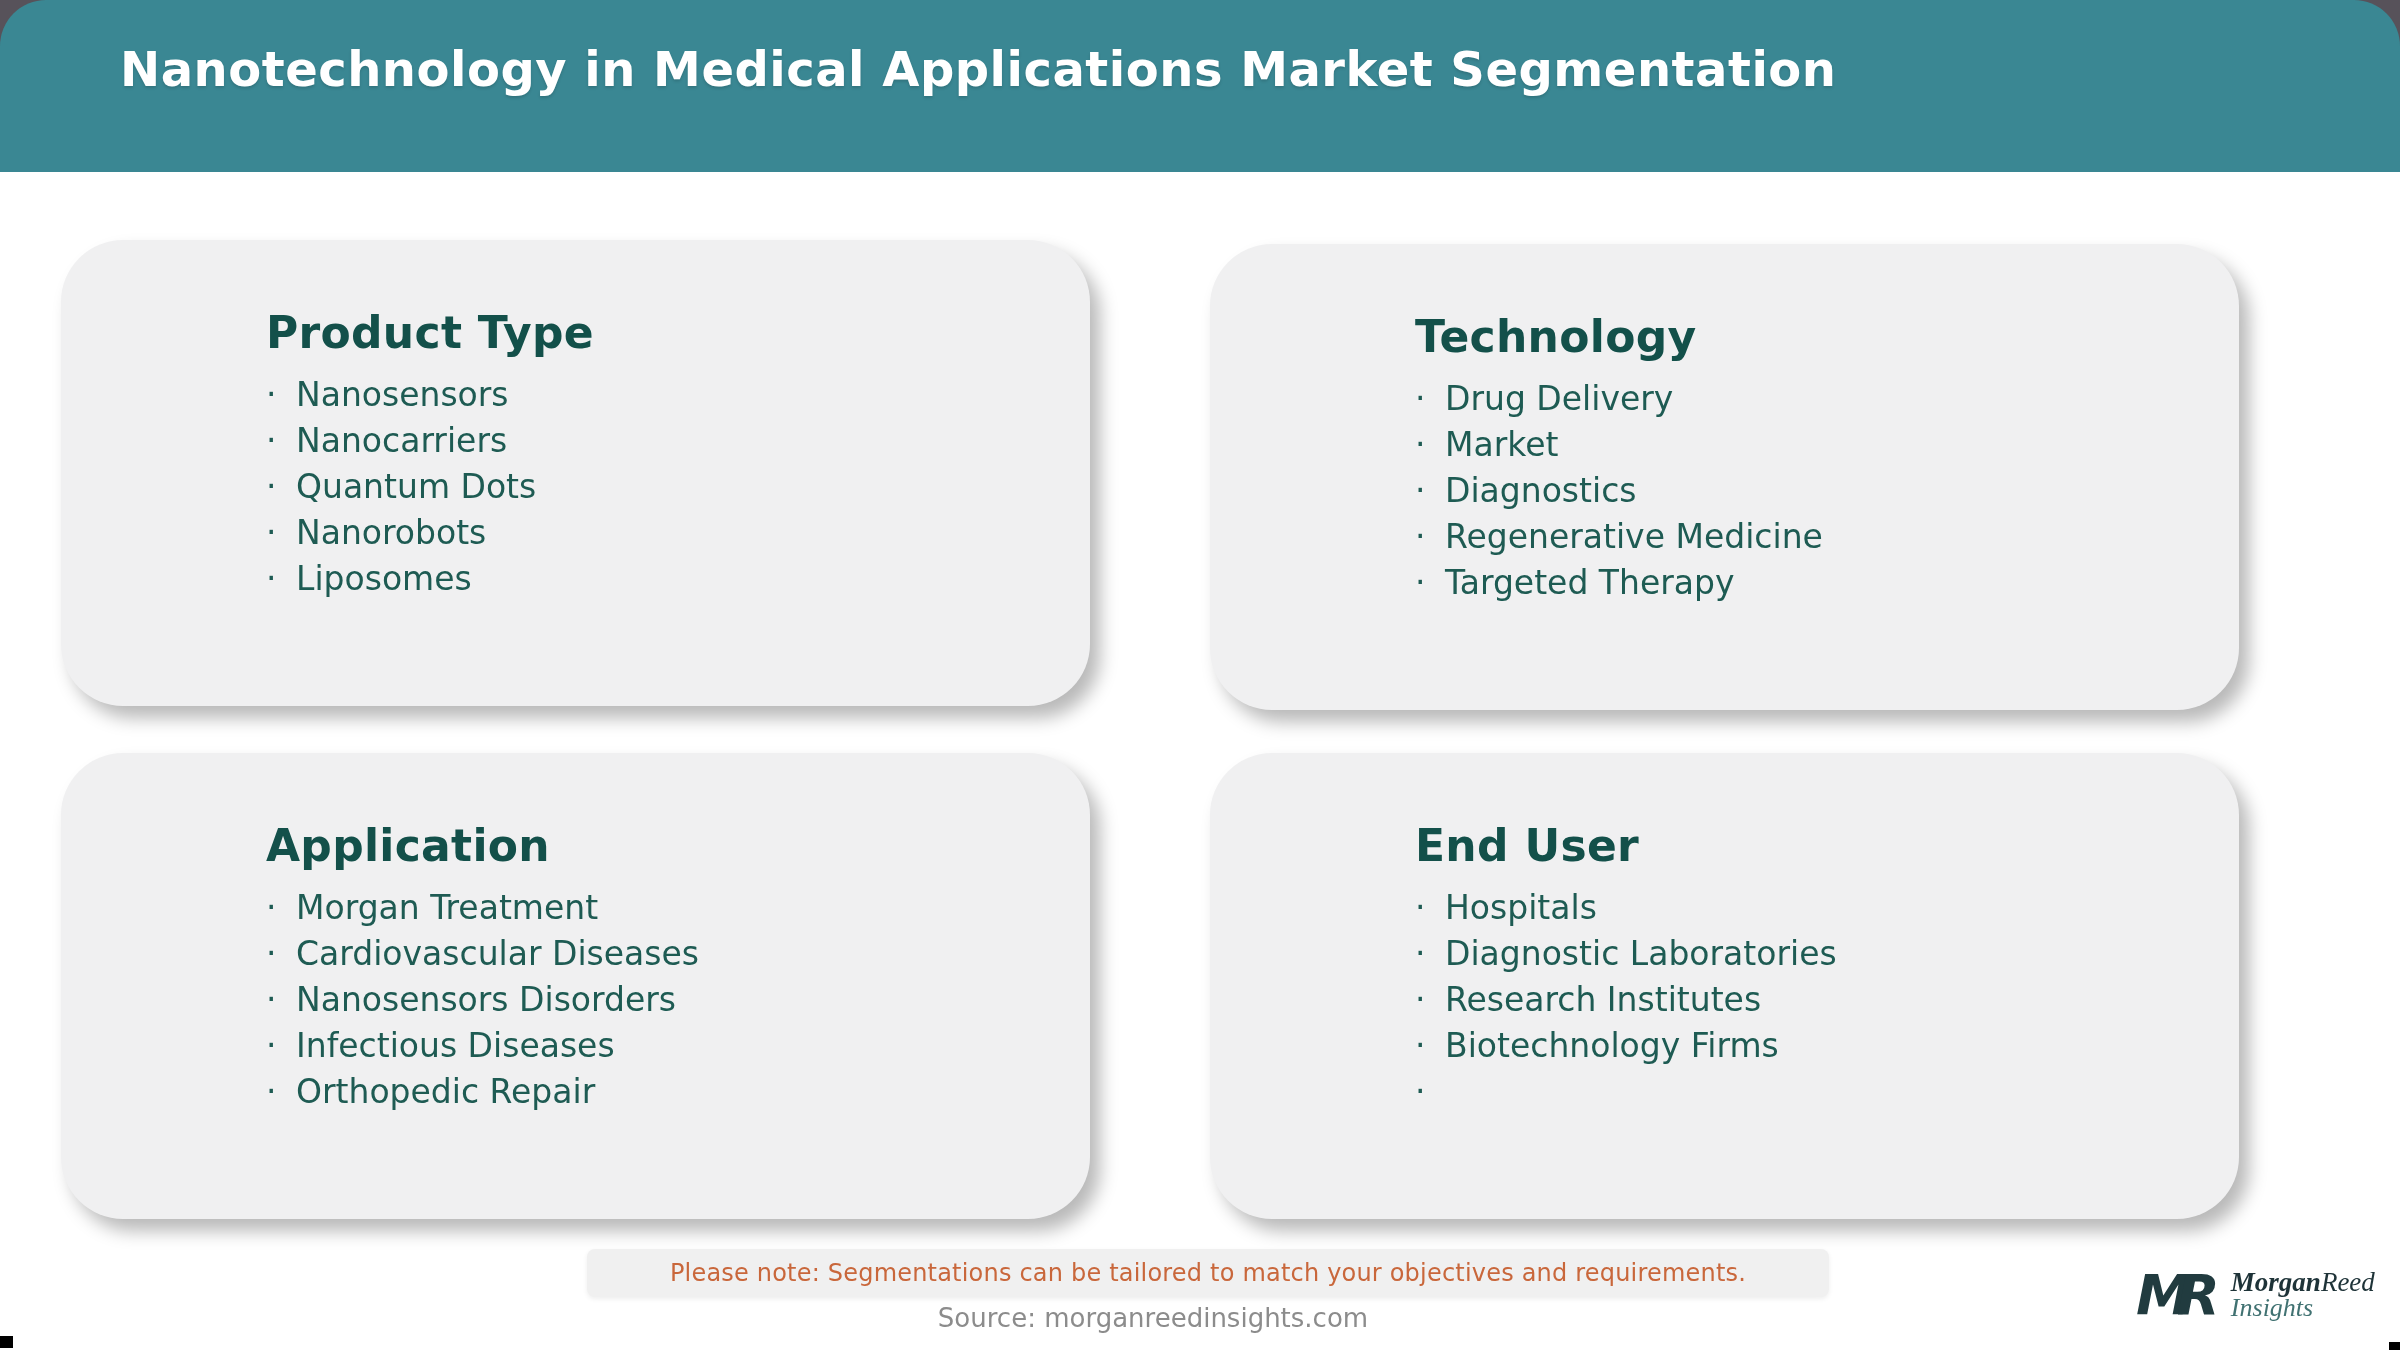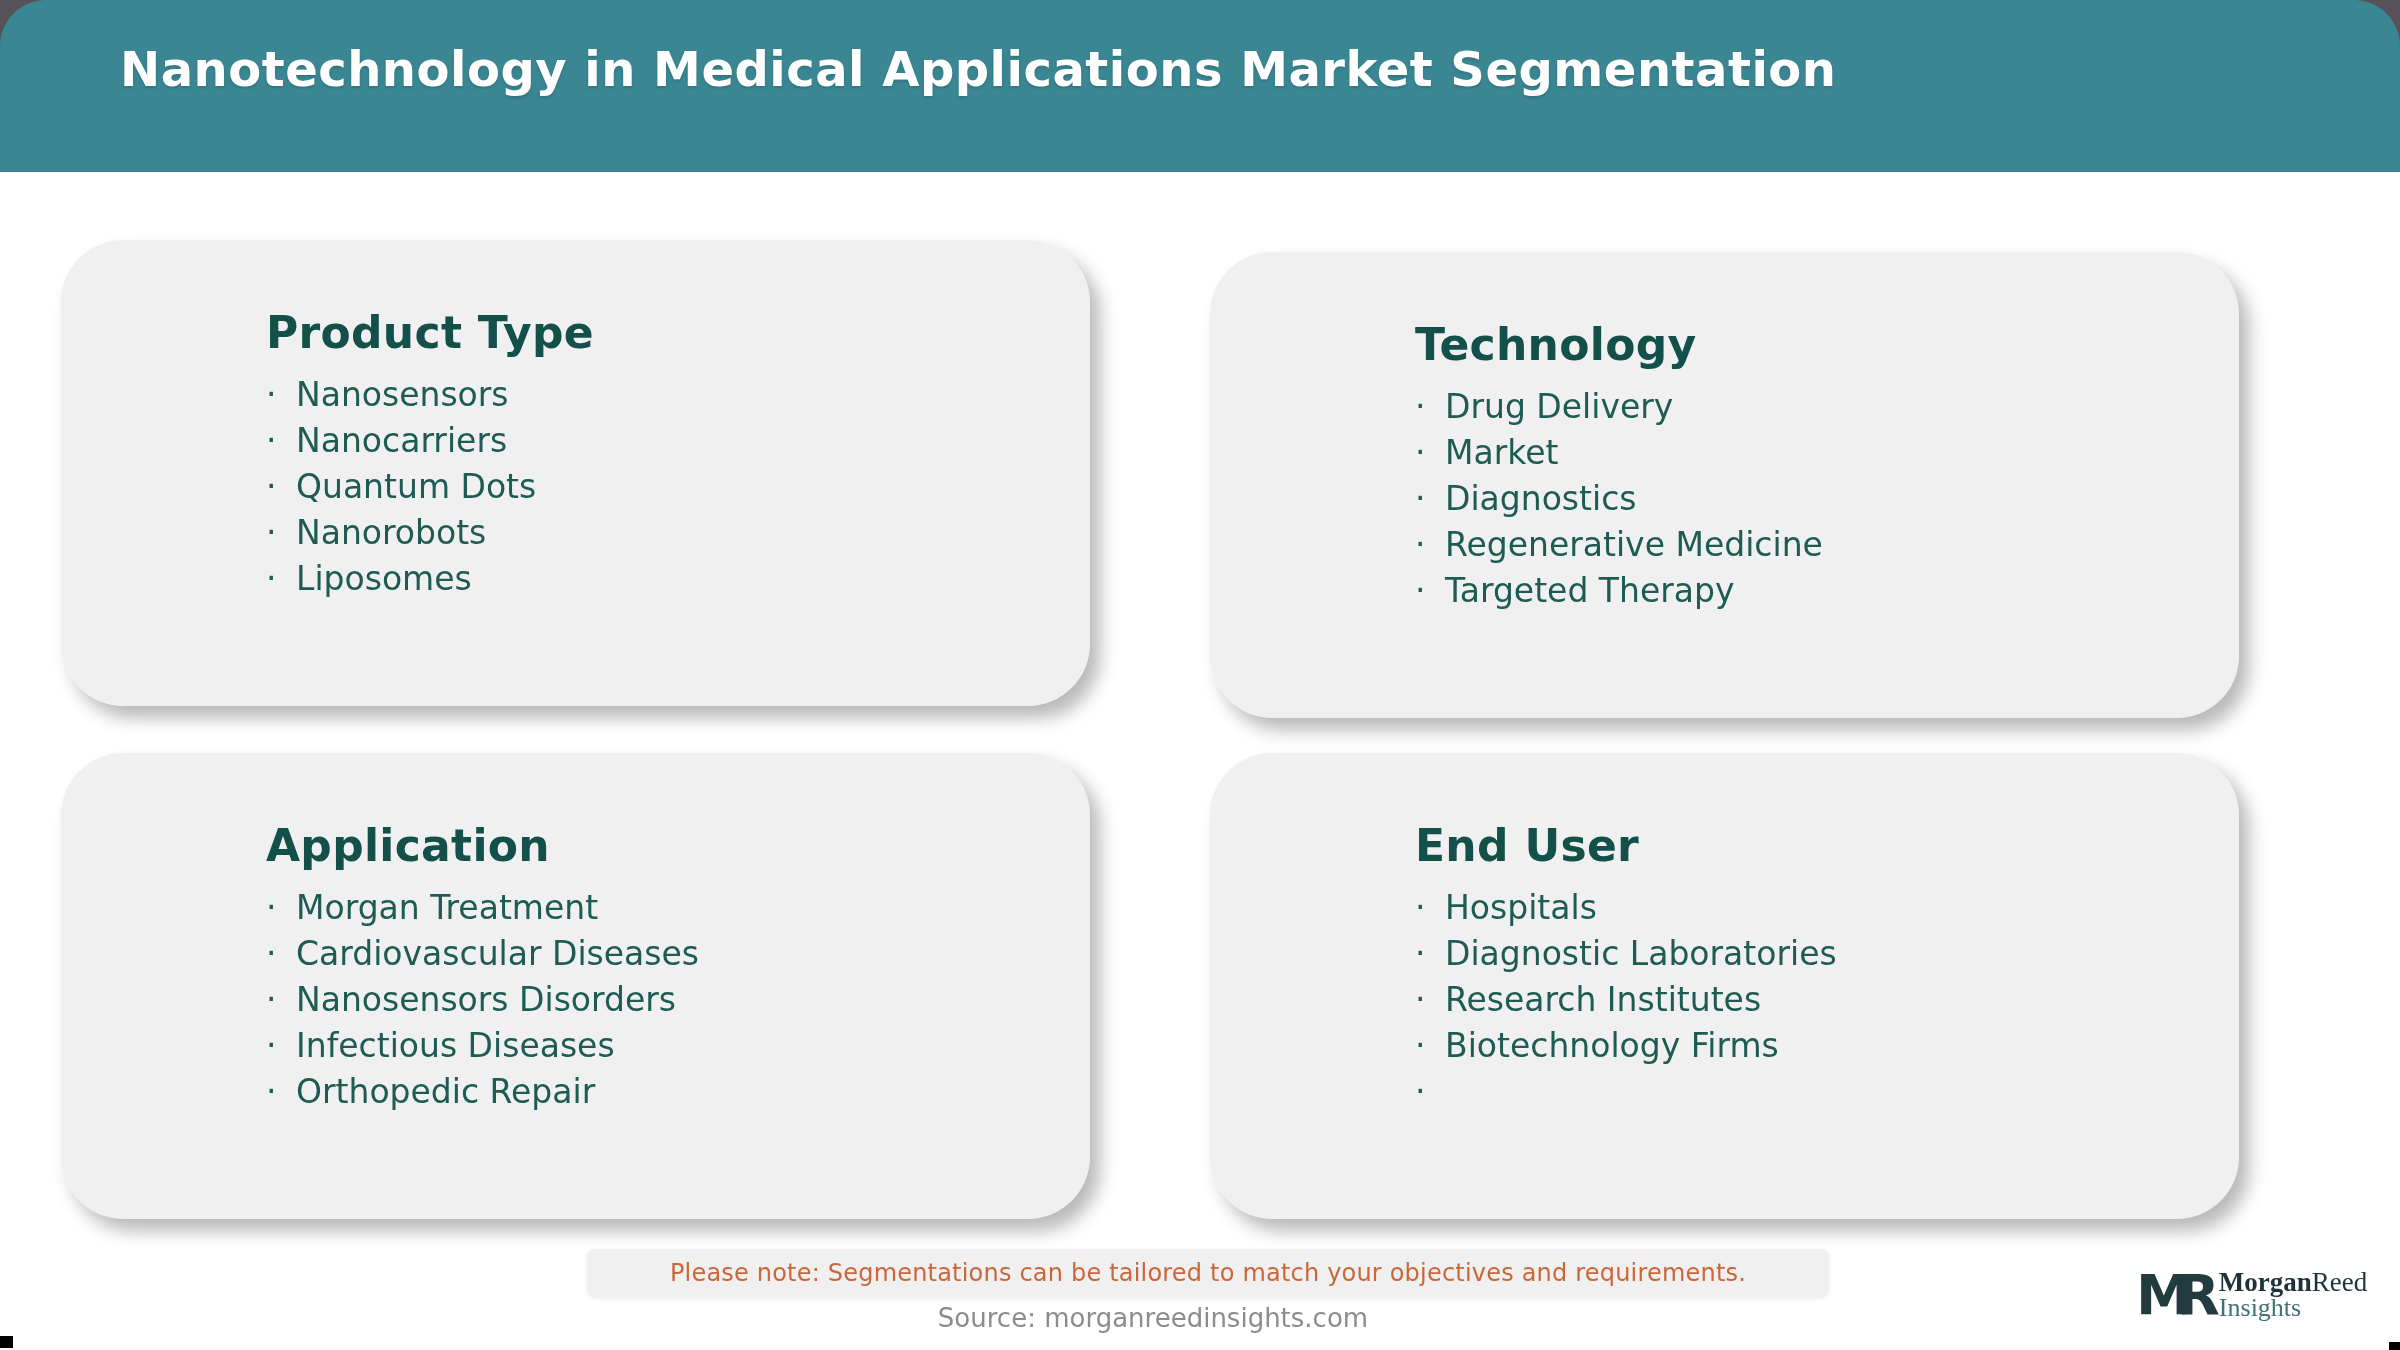--- a/index.html
+++ b/index.html
@@ -25,21 +25,21 @@
     position:absolute;left:120px;top:38px;width:2100px;
     font-size:48px;font-weight:bold;color:#ffffff;letter-spacing:0.5px;
     line-height:62px;text-shadow:0 2px 3px rgba(0,0,0,0.15);
   }
   .card{
     position:absolute;width:1029px;height:466px;background:var(--card-bg);
     border-radius:62px;box-shadow:10px 12px 18px rgba(0,0,0,0.28);
     padding:64px 50px 0 205px;
   }
   .c1{left:61px;top:240px;}
-  .c2{left:1210px;top:252px;}
+  .c2{left:1210px;top:244px;}
   .c3{left:61px;top:753px;}
   .c4{left:1210px;top:753px;}
   .card h2{
     margin:0;font-size:44px;line-height:58px;font-weight:bold;
     color:var(--heading-text);letter-spacing:0.3px;
   }
   .card ul{
     list-style:none;margin:10px 0 0 0;padding:0;
   }
   .card li{
@@ -56,21 +56,21 @@
     box-shadow:0 2px 5px rgba(0,0,0,0.07);
   }
   .note-banner span{
     font-size:24px;color:var(--note-text);letter-spacing:0.2px;
   }
   .source-line{
     position:absolute;left:753px;top:1303px;width:800px;text-align:center;
     font-size:26px;color:var(--source-text);
   }
   .brand-logo{
-    position:absolute;left:2136px;top:1270px;display:flex;
+    position:absolute;left:2136px;top:1270px;display:flex;gap:12px;font-style:italic;
   }
   .logo-monogram{
     font-family:"DejaVu Sans",sans-serif;font-weight:bold;font-size:56px;
     letter-spacing:-15px;color:var(--logo-dark);line-height:50px;padding-right:14px;
   }
   .logo-text{display:flex;flex-direction:column;}
   .logo-name{
     font-family:"Liberation Serif","DejaVu Serif",serif;font-size:27px;line-height:25px;
     color:#1E3338;
   }

